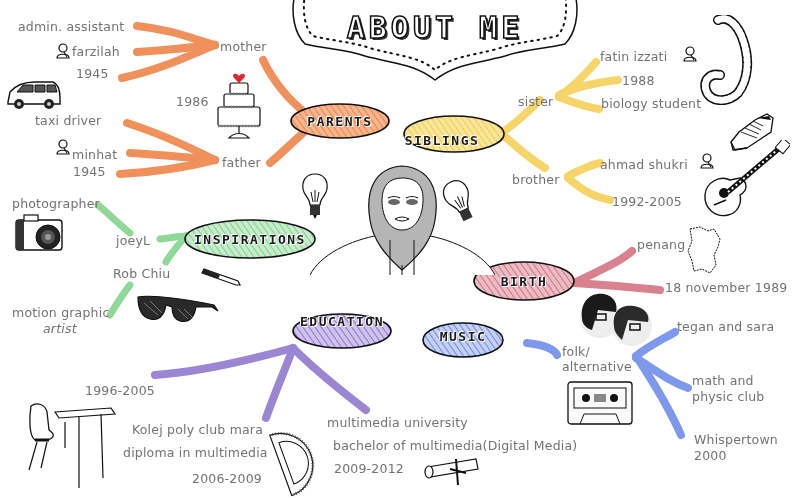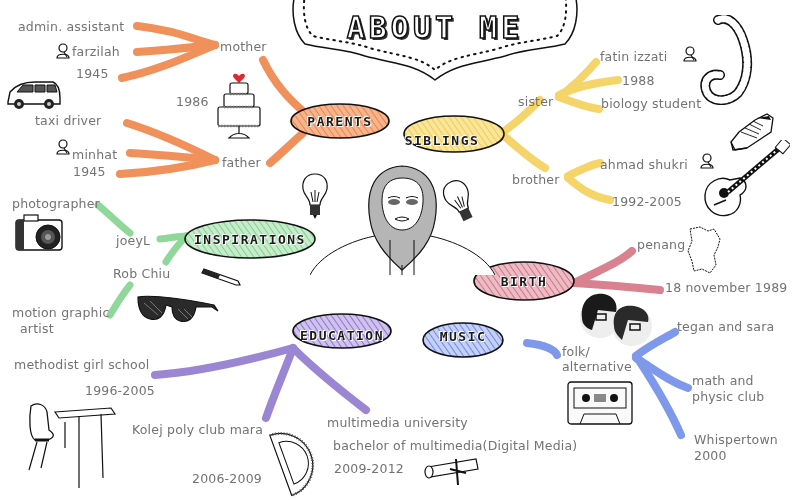--- a/index.html
+++ b/index.html
@@ -116,21 +116,21 @@
   <svg class="title-box" viewBox="0 0 300 92">
     <path d="M10,0 C5,20 10,40 20,50 C40,55 60,55 80,62 C110,70 130,70 150,86 C170,70 190,70 220,62 C240,55 260,55 280,50 C290,40 295,20 290,0" fill="#fff" stroke="#111" stroke-width="1.5"></path>
     <path d="M20,0 C17,18 20,35 28,42 C48,47 68,48 88,55 C115,62 135,63 150,76 C165,63 185,62 212,55 C232,48 252,47 272,42 C280,35 283,18 280,0" fill="none" stroke="#111" stroke-width="2" stroke-dasharray="1.5 5" stroke-linecap="round"></path>
   </svg>
   <div class="title-text">ABOUT ME</div>
 
   <div class="node" style="left:291px;top:104px;width:98px;height:34px;border:none;">PARENTS</div>
   <div class="node" style="left:392px;top:116px;width:100px;height:48px;border:none;">SIBLINGS</div>
   <div class="node" style="left:185px;top:220px;width:130px;height:38px;border:none;">INSPIRATIONS</div>
   <div class="node" style="left:474px;top:262px;width:100px;height:38px;border:none;">BIRTH</div>
-  <div class="node" style="left:293px;top:318px;width:98px;height:34px;border:none;text-align:right;">EDUCATION</div>
+  <div class="node" style="left:293px;top:304px;width:98px;height:34px;border:none;text-align:right;">EDUCATION</div>
   <div class="node" style="left:423px;top:323px;width:80px;height:27px;border:none;">MUSIC</div>
 
   <div class="lbl" style="left:18px;top:20px;">admin. assistant</div>
   <svg class="person" style="left:56px;top:43px;" viewBox="0 0 14 16">
       <circle cx="7" cy="5" r="4" fill="none" stroke="#111" stroke-width="1.2"></circle>
       <path d="M1,15 C1,10 13,10 13,15 Z" fill="none" stroke="#111" stroke-width="1.2"></path>
       <line x1="8" y1="9" x2="11" y2="14" stroke="#111" stroke-width="1.2"></line>
     </svg>
   <div class="lbl" style="left:72px;top:45px;">farzilah</div>
   <div class="lbl" style="left:76px;top:67px;">1945</div>
@@ -203,21 +203,21 @@
     <line x1="28" y1="52" x2="82" y2="6" stroke="#111" stroke-width="5"></line>
     <line x1="28" y1="52" x2="82" y2="6" stroke="#fff" stroke-width="2" stroke-dasharray="2 3"></line>
     <rect x="78" y="0" width="10" height="12" transform="rotate(40 83 6)" fill="#fff" stroke="#111" stroke-width="1"></rect>
     <line x1="14" y1="65" x2="26" y2="60" stroke="#111" stroke-width="1.5"></line>
   </svg>
 
   <div class="lbl" style="left:12px;top:197px;">photographer</div>
   <div class="lbl" style="left:116px;top:234px;">joeyL</div>
   <div class="lbl" style="left:113px;top:267px;">Rob Chiu</div>
   <div class="lbl" style="left:12px;top:306px;">motion graphic</div>
-  <div class="lbl" style="left:20px;top:322px;">artist</div>
+  <div class="lbl" style="left:43px;top:322px;font-style:italic;">artist</div>
 
   <svg class="icon" style="left:14px;top:212px;width:52px;height:42px;" viewBox="0 0 52 42">
     <rect x="2" y="8" width="46" height="30" rx="3" fill="#fff" stroke="#111" stroke-width="1.4"></rect>
     <rect x="10" y="3" width="14" height="6" fill="#fff" stroke="#111" stroke-width="1.2"></rect>
     <rect x="2" y="8" width="8" height="30" fill="#333"></rect>
     <circle cx="34" cy="25" r="12" fill="#222" stroke="#111"></circle>
     <circle cx="34" cy="25" r="7" fill="#555"></circle>
     <circle cx="34" cy="25" r="3" fill="#999"></circle>
   </svg>
 
@@ -255,23 +255,23 @@
       <rect x="13" y="33" width="10" height="10" fill="#333"></rect>
     </g>
   </svg>
 
   <div class="lbl" style="left:637px;top:238px;">penang</div>
   <div class="lbl" style="left:665px;top:281px;">18 november 1989</div>
   <svg class="icon" style="left:686px;top:225px;width:38px;height:50px;" viewBox="0 0 38 50">
     <path d="M4,4 L14,2 L22,6 L28,4 L34,14 L32,22 L28,30 L30,40 L24,48 L16,44 L8,46 L6,36 L2,26 L6,16 Z" fill="none" stroke="#111" stroke-width="1" stroke-dasharray="2 1"></path>
   </svg>
 
-  <div class="lbl" style="left:14px;top:358px;">methodist girl school</div>
   <div class="lbl" style="left:85px;top:384px;">1996-2005</div>
   <div class="lbl" style="left:132px;top:423px;">Kolej poly club mara</div>
+  <div class="lbl" style="left:123px;top:446px;">diploma in multimedia</div>
   <div class="lbl" style="left:192px;top:472px;">2006-2009</div>
   <div class="lbl" style="left:327px;top:416px;">multimedia university</div>
   <div class="lbl" style="left:333px;top:439px;">bachelor of multimedia(Digital Media)</div>
   <div class="lbl" style="left:334px;top:462px;">2009-2012</div>
 
   <svg class="icon" style="left:25px;top:400px;width:95px;height:92px;" viewBox="0 0 95 92">
     <path d="M30,12 L86,8 L90,14 L34,18 Z" fill="#fff" stroke="#111" stroke-width="1.2"></path>
     <path d="M6,6 C12,2 20,4 22,12 L24,30 C30,34 30,38 22,40 L10,40 C4,36 4,18 6,6 Z" fill="#fff" stroke="#111" stroke-width="1.3"></path>
     <path d="M10,40 L24,40" stroke="#111" stroke-width="3"></path>
     <path d="M12,42 L4,70 M22,42 L16,68 M54,16 L54,88 M76,14 L78,78 M40,22 L40,48" stroke="#111" stroke-width="1.2"></path>

